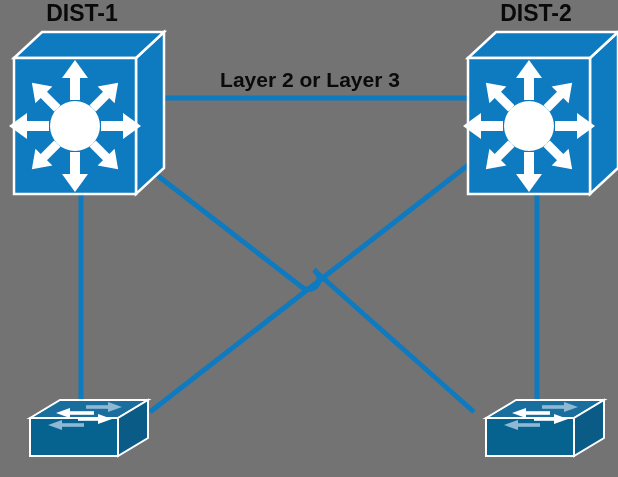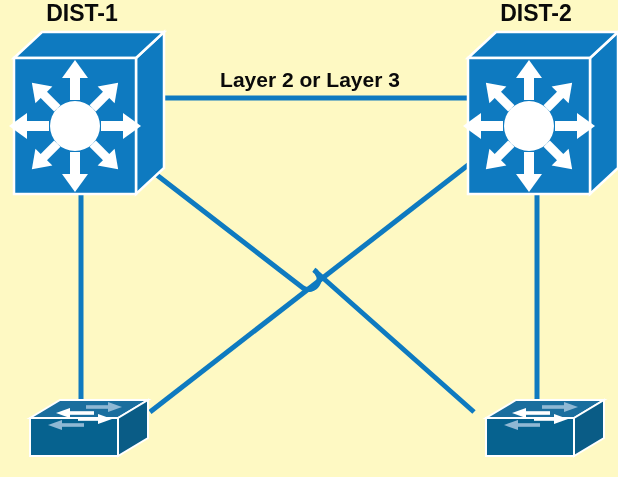--- a/index.html
+++ b/index.html
@@ -8,21 +8,21 @@
     padding: 0;
     background: #ffffff;
   }
   body {
     font-family: "Liberation Sans", sans-serif;
   }
   #diagram-root {
     position: relative;
     width: 618px;
     height: 477px;
-    background: #fef9c3;
+    background: #737373;
     overflow: hidden;
   }
   #topology-svg {
     position: absolute;
     top: 0;
     left: 0;
     width: 618px;
     height: 477px;
     display: block;
   }

